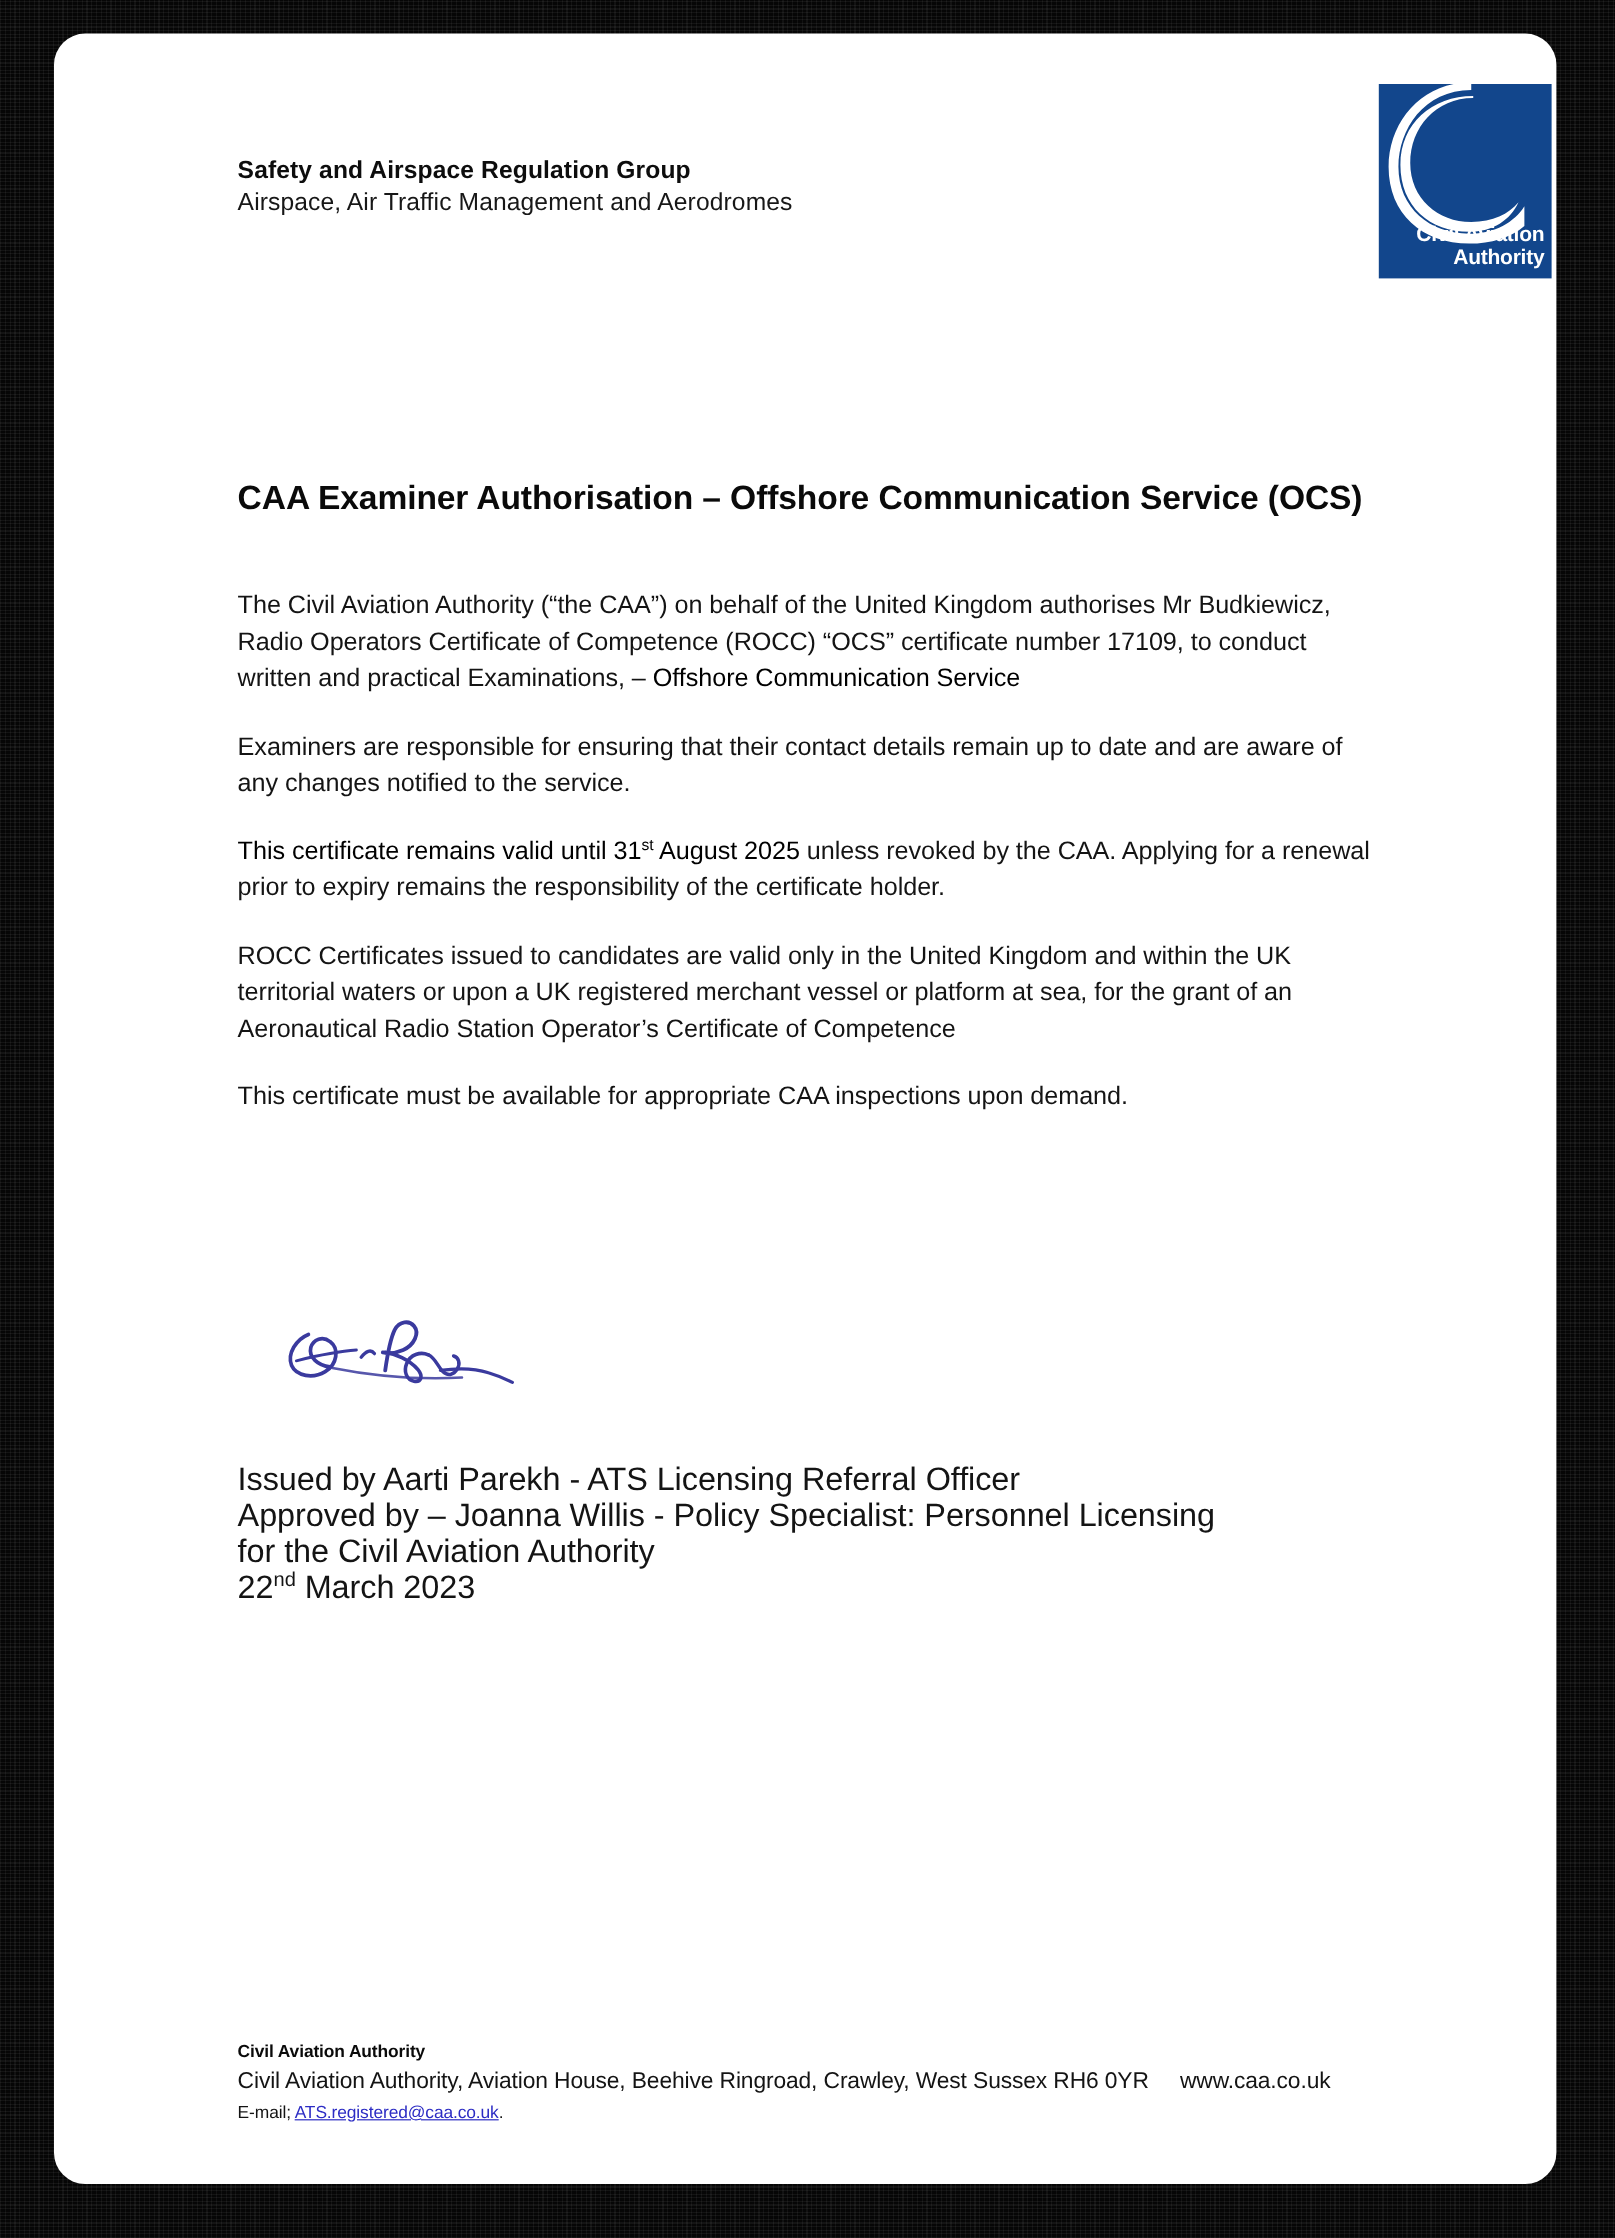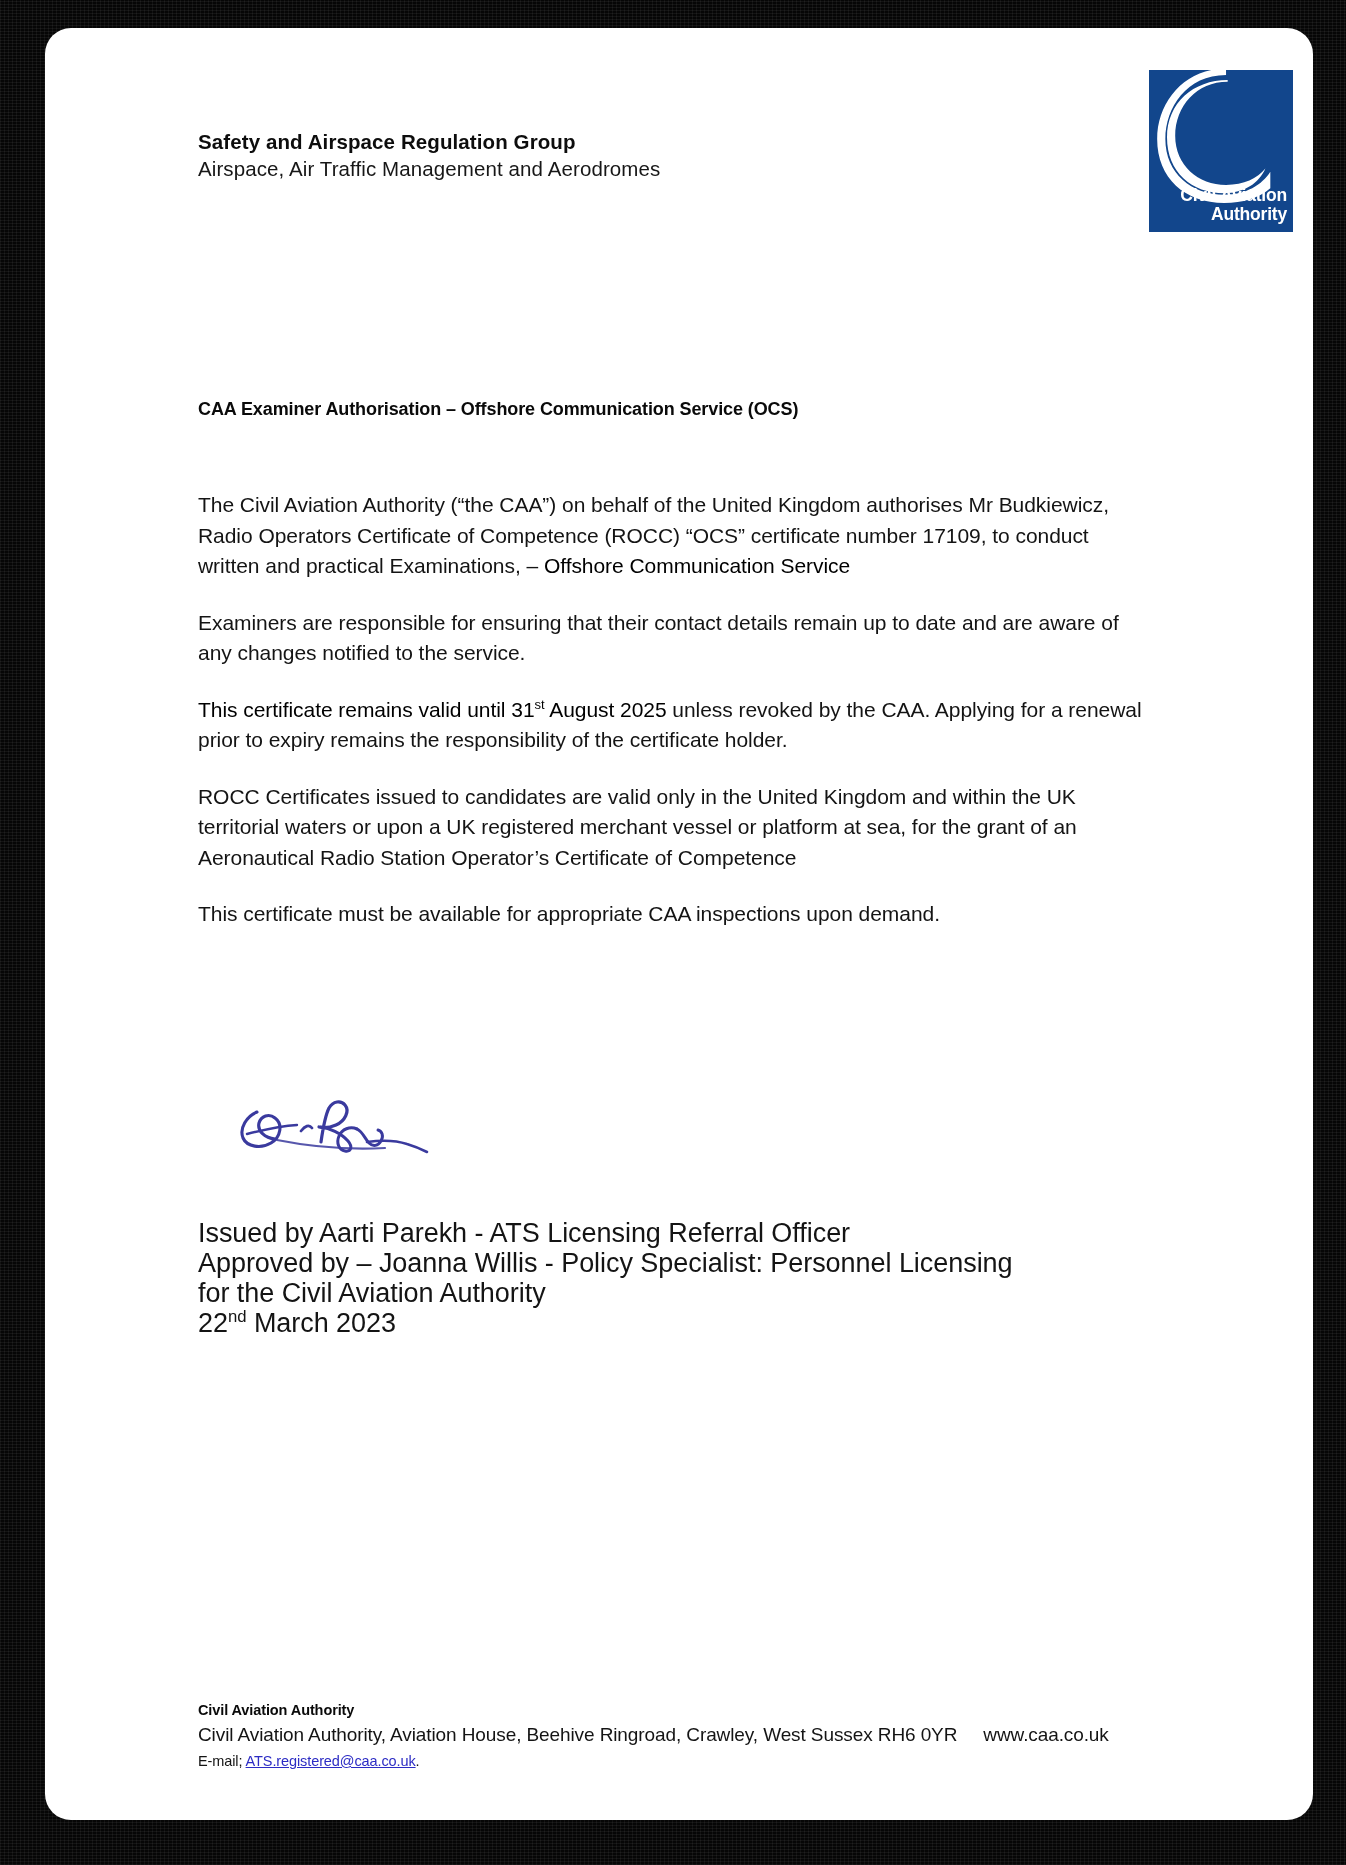--- a/index.html
+++ b/index.html
@@ -34,21 +34,20 @@
 
   #page {
     position: absolute;
     left: 45px;
     top: 28px;
     width: 1252px;
     height: 1792px;
     background: #ffffff;
     border-radius: 26px;
     overflow: hidden;
-    padding-left: 16px;
   }
 
   
   #header {
     position: absolute;
     left: 153px;
     top: 100px;
     width: 760px;
   }
   .hdr-line1 {
@@ -94,21 +93,21 @@
     line-height: 19px;
     letter-spacing: -0.2px;
   }
 
   
   #doc-title {
     position: absolute;
     left: 153px;
     top: 371px;
     width: 1000px;
-    font-size: 18px;
+    font-size: 28px;
     font-weight: bold;
     color: #0a0a0a;
     letter-spacing: -0.1px;
   }
 
   
   #body-copy {
     position: absolute;
     left: 153px;
     top: 462px;

